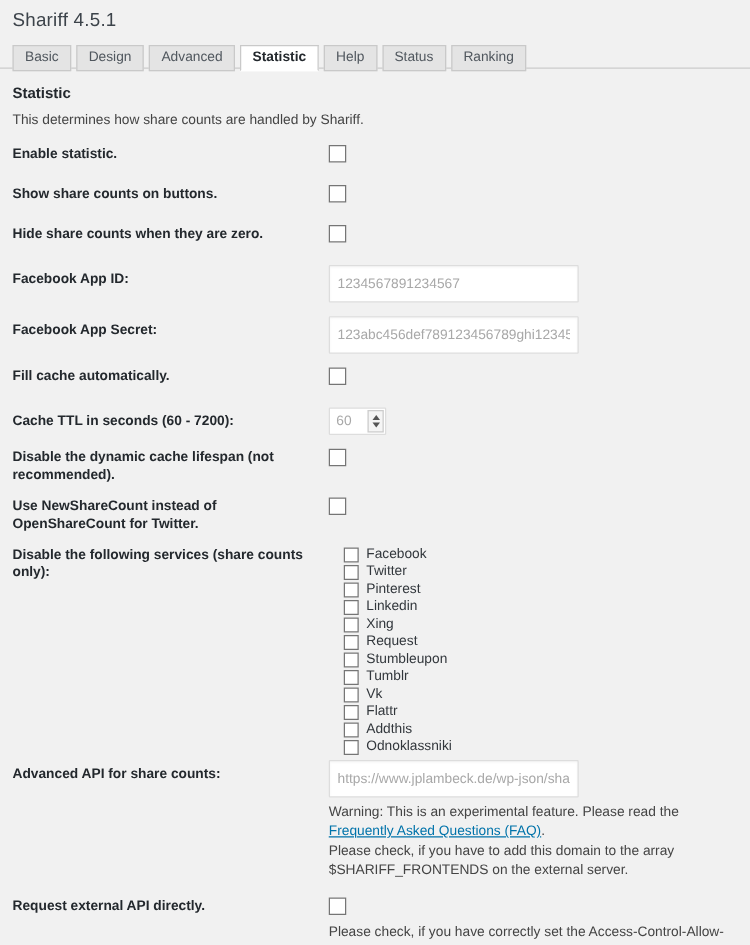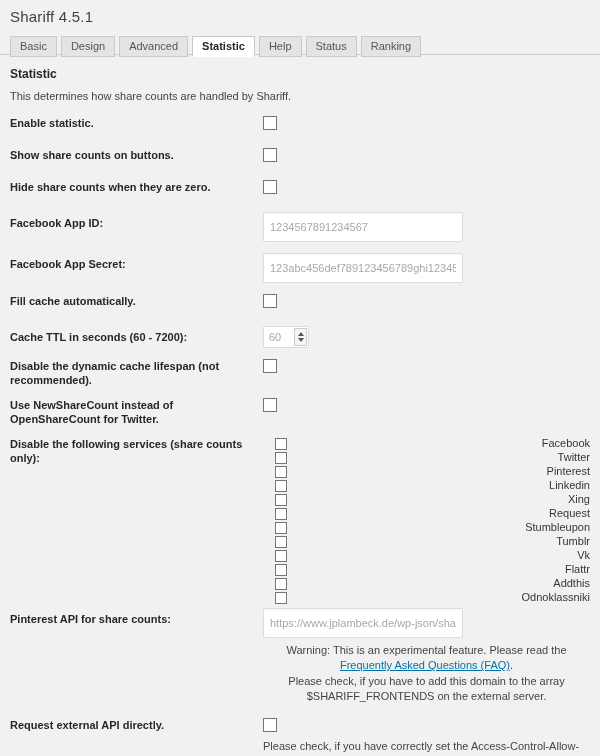--- a/index.html
+++ b/index.html
@@ -66,25 +66,25 @@
   .num .val{font-size:11px;color:#a8a8a8;padding-left:5px;}
   .spin{
     width:13px;height:18px;margin-right:1px;
     background:#f5f5f5;border:1px solid #ccc;box-sizing:border-box;
     display:flex;flex-direction:column;align-items:center;justify-content:center;
   }
   .spin span{display:block;width:0;height:0;border-left:3px solid transparent;border-right:3px solid transparent;cursor:pointer;}
   .spin .up{border-bottom:4px solid #555;margin-bottom:2px;}
   .spin .dn{border-top:4px solid #555;}
   
-  .svc-item{display:flex;align-items:center;height:13px;line-height:13px;margin-bottom:1px;cursor:pointer;justify-content:space-between;}
+  .svc-item{display:flex;align-items:center;height:13px;line-height:13px;margin-bottom:1px;cursor:pointer;}
   .svc-item .cb{width:10px;height:10px;margin-right:6px;}
   .svc-item .svc-label{font-size:11px;color:#32373c;font-weight:normal;}
   
-  .notes{margin-top:5px;text-align:center;}
+  .notes{margin-top:5px;}
   .note{font-size:11px;color:#444;line-height:15px;margin:0 0 1px 0;max-width:330px;}
   .note a{color:#0073aa;text-decoration:underline;cursor:pointer;}
   .row.t-checkbox-note .note{margin-top:3px;}
   .row.t-text-notes{margin-bottom:13px;}
   .row.t-checkbox-list{margin-bottom:3px;gap:12px;}
   .row.t-checkbox-note{margin-bottom:7px;}
 </style>
 </head>
 <body>
 
@@ -188,21 +188,21 @@
               <span class="svc-label">Addthis</span>
             </label>
             <label class="svc-item">
               <span class="cb"></span>
               <span class="svc-label">Odnoklassniki</span>
             </label>
           </div>
         </div>
       </div>
       <div class="row t-text-notes">
-        <div class="row-label">Pinterest API for share counts:</div>
+        <div class="row-label">Advanced API for share counts:</div>
         <div class="row-control"><input class="txt" type="text" placeholder="https://www.jplambeck.de/wp-json/shariff/v1/share_cou" style=""><div class="notes">
             <p class="note">Warning: This is an experimental feature. Please read the <a>Frequently Asked Questions (FAQ)</a>.</p>
             <p class="note">Please check, if you have to add this domain to the array $SHARIFF_FRONTENDS on the external server.</p>
           </div></div>
       </div>
       <div class="row t-checkbox-note">
         <div class="row-label">Request external API directly.</div>
         <div class="row-control"><span class="cb"></span><p class="note">Please check, if you have correctly set the Access-Control-Allow-Origin header!</p></div>
       </div>
     </div>

